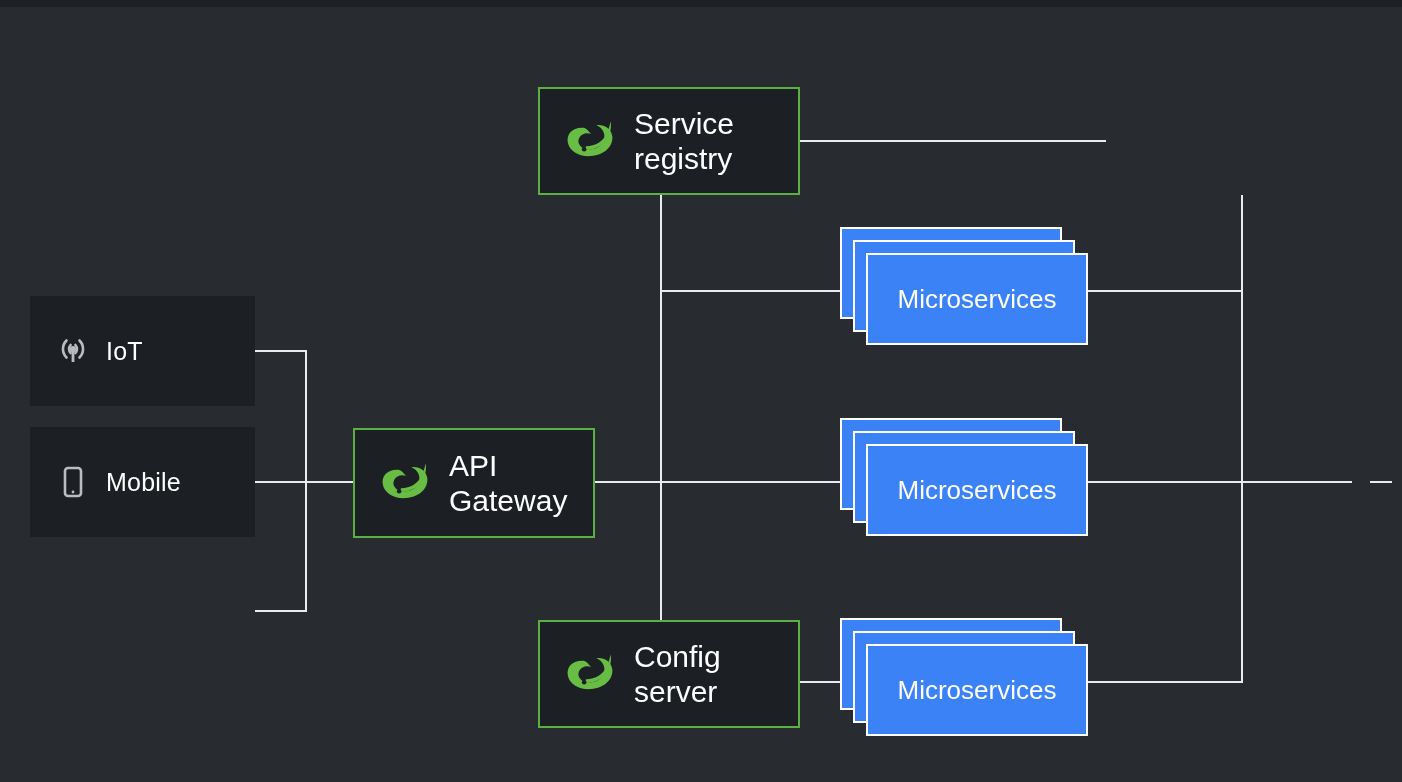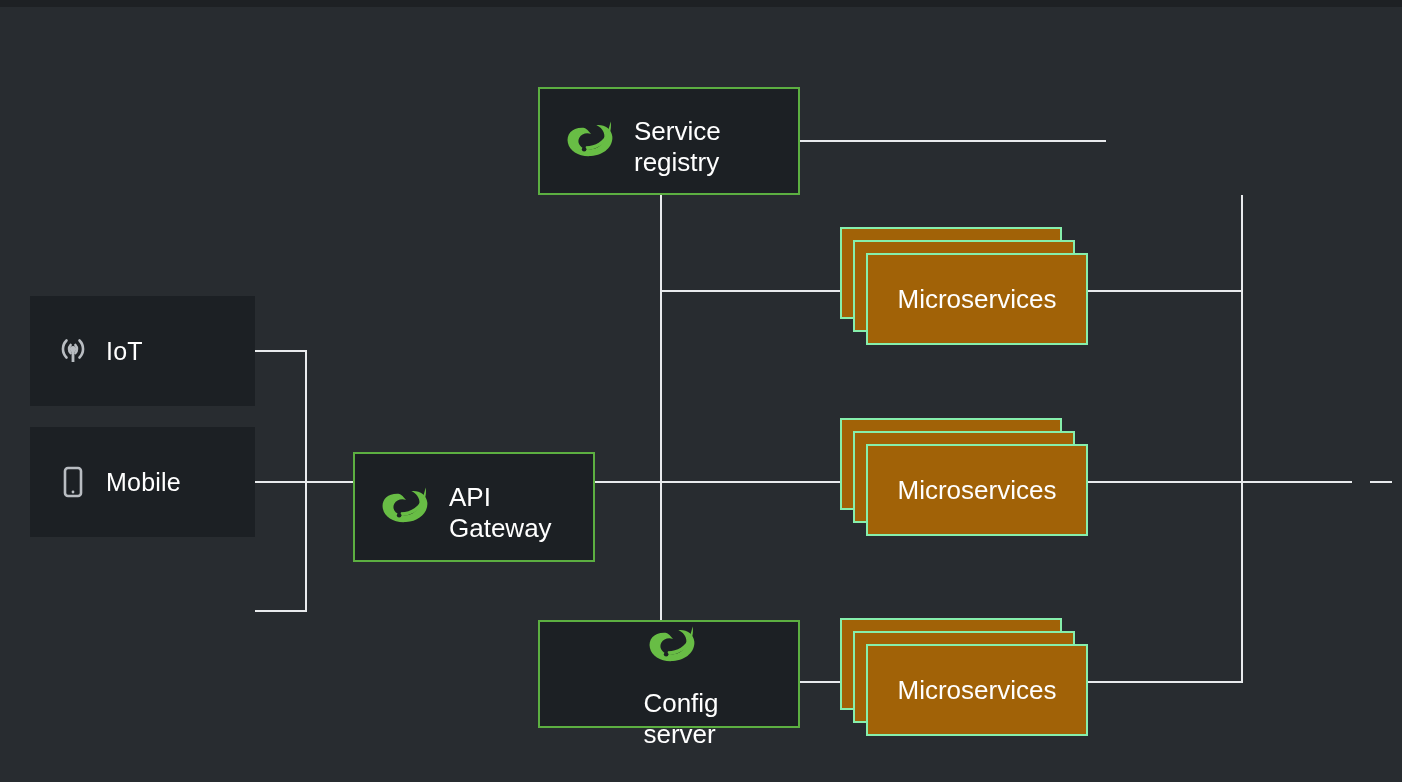--- a/index.html
+++ b/index.html
@@ -80,39 +80,38 @@
     z-index: 5;
   }
   .spring-logo {
     width: 54px;
     height: 48px;
     flex: 0 0 54px;
     margin-right: 16px;
   }
   .spring-label {
     color: #ffffff;
-    font-size: 26px;
+    font-size: 30px;
     line-height: 1.18;
     white-space: pre-line;
-    margin-top: 12px;
   }
 
   
   .ms-stack {
     position: absolute;
     width: 272px;
     height: 132px;
     z-index: 4;
   }
   .ms-layer {
     position: absolute;
     width: 222px;
     height: 92px;
-    background: #a16207;
-    border: 2px solid #86efac;
+    background: #3b82f6;
+    border: 2px solid #ffffff;
     box-sizing: border-box;
   }
   .ms-layer.l1 { left: 0px;  top: 0px;  }
   .ms-layer.l2 { left: 13px; top: 13px; }
   .ms-layer.l3 {
     left: 26px; top: 26px;
     width: 222px; height: 92px;
     display: flex;
     align-items: center;
     justify-content: center;
@@ -185,33 +184,33 @@
         <path d="M20 12 C8 12 2 20 4 29 C6 39 17 45 30 44 C45 43 55 33 54 22 C53 13 45 8 36 9 C44 13 47 20 44 27 C41 34 32 38 24 36 C17 34 14 28 17 23 C19 19 25 17 30 19 C26 14 24 12 20 12 Z" fill="#68bd45"></path>
         <path d="M52 5 C52 5 54 12 50 21 C46 31 34 38 22 37 L24.5 33 C35 33 44 27 48 18 C51 11 52 5 52 5 Z" fill="#68bd45"></path>
         <circle cx="22.3" cy="36.3" r="2.6" fill="#1c2024"></circle>
       </svg>
     </span>
     <span class="spring-label">Service
 registry</span>
   </div>
 
 
-  <div class="spring-box" style="left:353px; top:452px; width:242px; height:110px;">
+  <div class="spring-box" style="left:353px; top:428px; width:242px; height:110px;">
     <span class="spring-logo">
       <svg width="54" height="48" viewBox="0 0 60 54" aria-hidden="true">
         <path d="M20 12 C8 12 2 20 4 29 C6 39 17 45 30 44 C45 43 55 33 54 22 C53 13 45 8 36 9 C44 13 47 20 44 27 C41 34 32 38 24 36 C17 34 14 28 17 23 C19 19 25 17 30 19 C26 14 24 12 20 12 Z" fill="#68bd45"></path>
         <path d="M52 5 C52 5 54 12 50 21 C46 31 34 38 22 37 L24.5 33 C35 33 44 27 48 18 C51 11 52 5 52 5 Z" fill="#68bd45"></path>
         <circle cx="22.3" cy="36.3" r="2.6" fill="#1c2024"></circle>
       </svg>
     </span>
     <span class="spring-label">API
 Gateway</span>
   </div>
 
-  <div class="spring-box" style="left:538px; top:620px; width:262px; height:108px;flex-direction:column;">
+  <div class="spring-box" style="left:538px; top:620px; width:262px; height:108px;">
     <span class="spring-logo">
       <svg width="54" height="48" viewBox="0 0 60 54" aria-hidden="true">
         <path d="M20 12 C8 12 2 20 4 29 C6 39 17 45 30 44 C45 43 55 33 54 22 C53 13 45 8 36 9 C44 13 47 20 44 27 C41 34 32 38 24 36 C17 34 14 28 17 23 C19 19 25 17 30 19 C26 14 24 12 20 12 Z" fill="#68bd45"></path>
         <path d="M52 5 C52 5 54 12 50 21 C46 31 34 38 22 37 L24.5 33 C35 33 44 27 48 18 C51 11 52 5 52 5 Z" fill="#68bd45"></path>
         <circle cx="22.3" cy="36.3" r="2.6" fill="#1c2024"></circle>
       </svg>
     </span>
     <span class="spring-label">Config
 server</span>
   </div>

